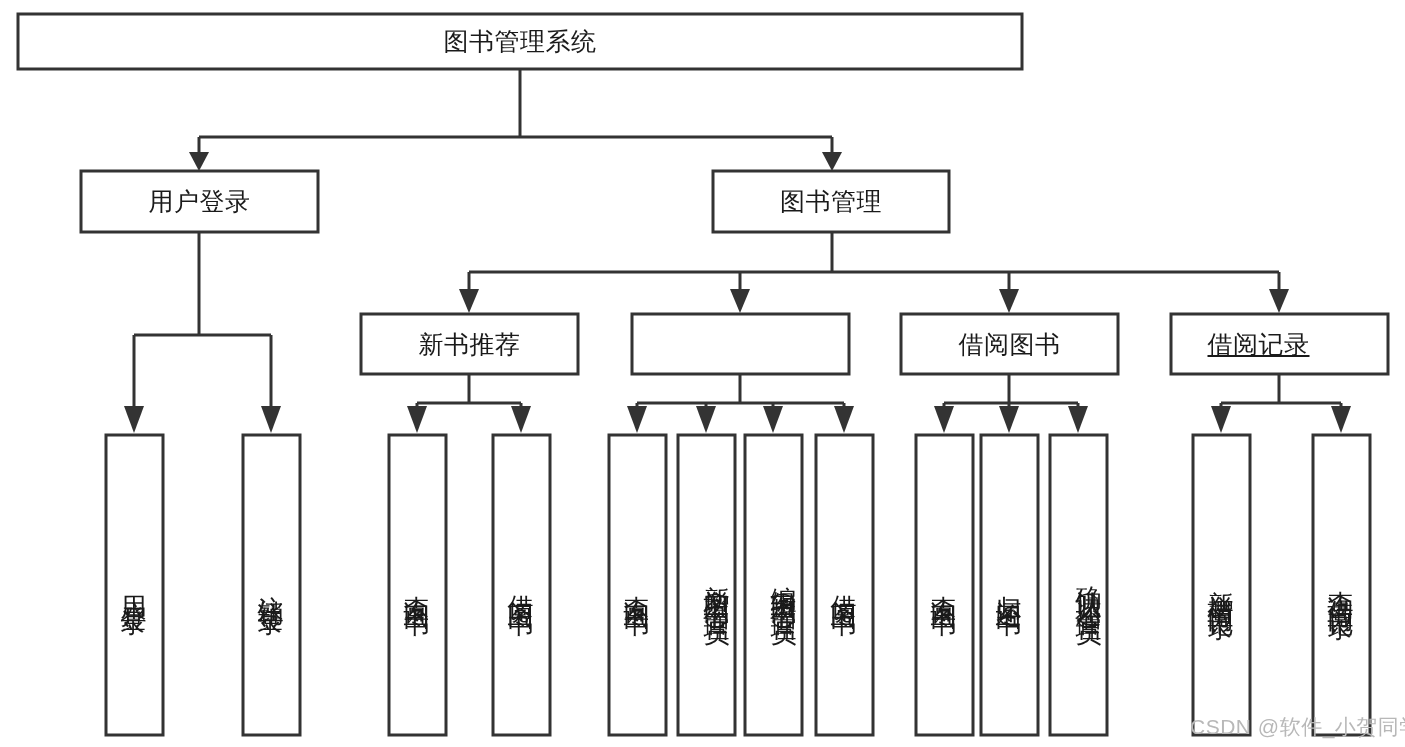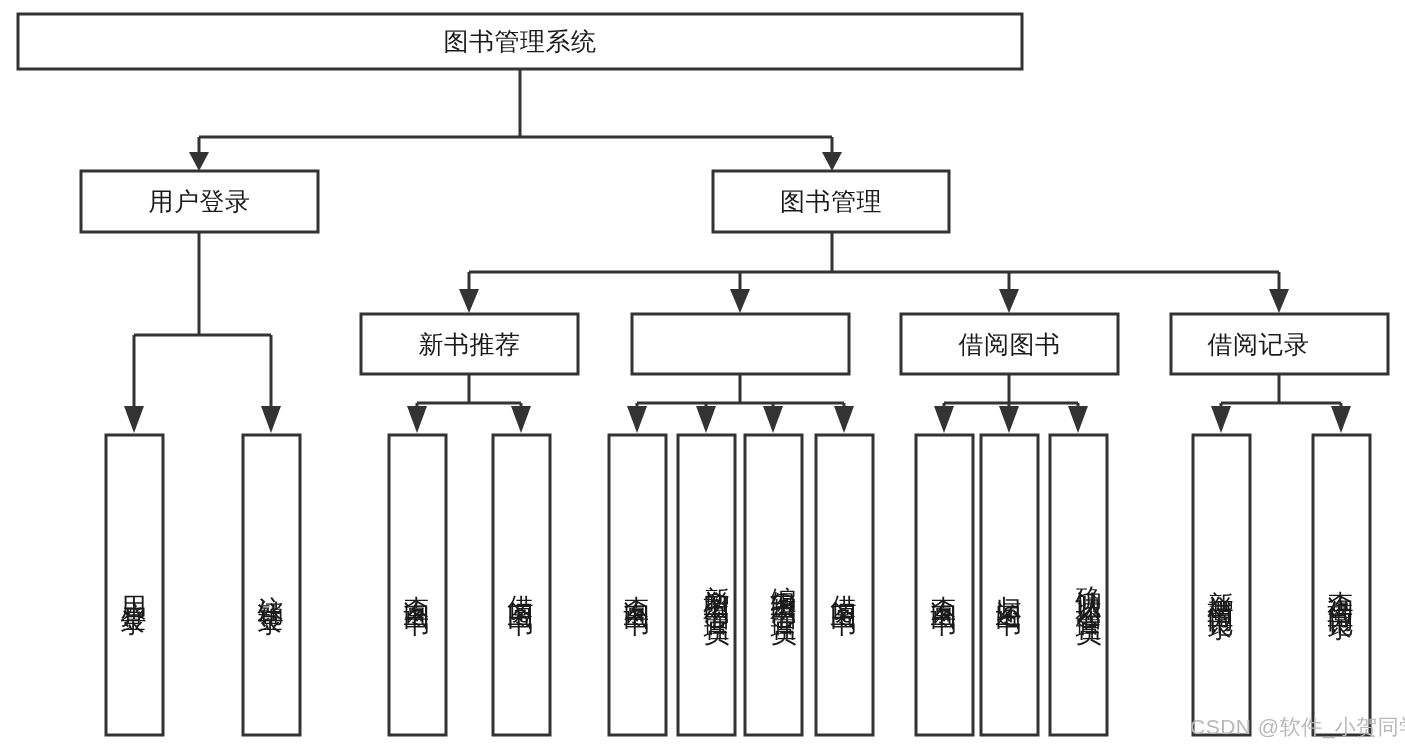--- a/index.html
+++ b/index.html
@@ -184,21 +184,21 @@
     <rect class="node-box" x="1313" y="435" width="57" height="300"></rect>
   </svg>
 
   <div class="node-label horizontal" style="left:18px; top:14px; width:1004px; height:55px;">图书管理系统</div>
 
   <div class="node-label horizontal" style="left:81px; top:171px; width:237px; height:61px;">用户登录</div>
   <div class="node-label horizontal" style="left:361px; top:314px; width:217px; height:60px;">新书推荐</div>
 
   <div class="node-label horizontal" style="left:713px; top:171px; width:236px; height:61px;">图书管理</div>
   <div class="node-label horizontal" style="left:901px; top:314px; width:217px; height:60px;">借阅图书</div>
-  <div class="node-label horizontal" style="left:1171px; top:314px; width:175px; height:60px;">借阅记录</div>
+  <div class="node-label horizontal" style="left:1171px; top:314px; width:175px; height:60px;text-decoration:underline;">借阅记录</div>
 
   <div class="node-label vertical centered" style="left:106px; top:435px; width:57px; height:300px;">用户登录</div>
   <div class="node-label vertical centered" style="left:243px; top:435px; width:57px; height:300px;">注销登录</div>
 
   <div class="node-label vertical centered" style="left:389px; top:435px; width:57px; height:300px;">查询图书</div>
   <div class="node-label vertical centered" style="left:493px; top:435px; width:57px; height:300px;">借阅图书</div>
 
   <div class="node-label vertical centered" style="left:609px; top:435px; width:57px; height:300px;">查询图书</div>
   <div class="node-label vertical" style="left:678px; top:435px; width:57px; height:300px;">新增图书（管理员）</div>
   <div class="node-label vertical" style="left:745px; top:435px; width:57px; height:300px;">编辑图书（管理员）</div>

